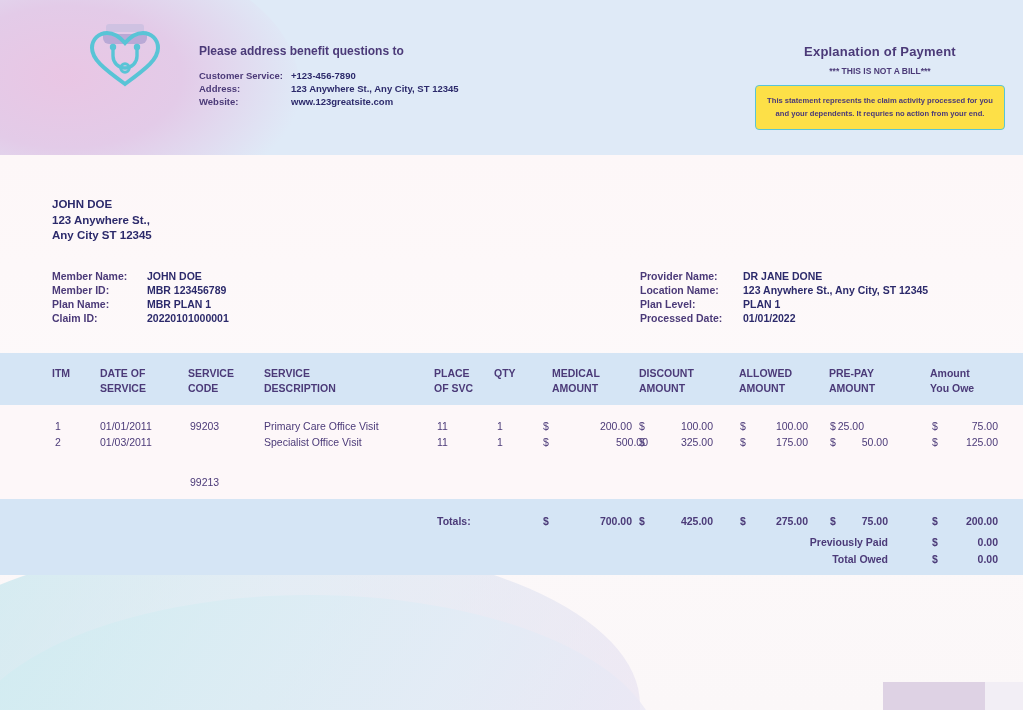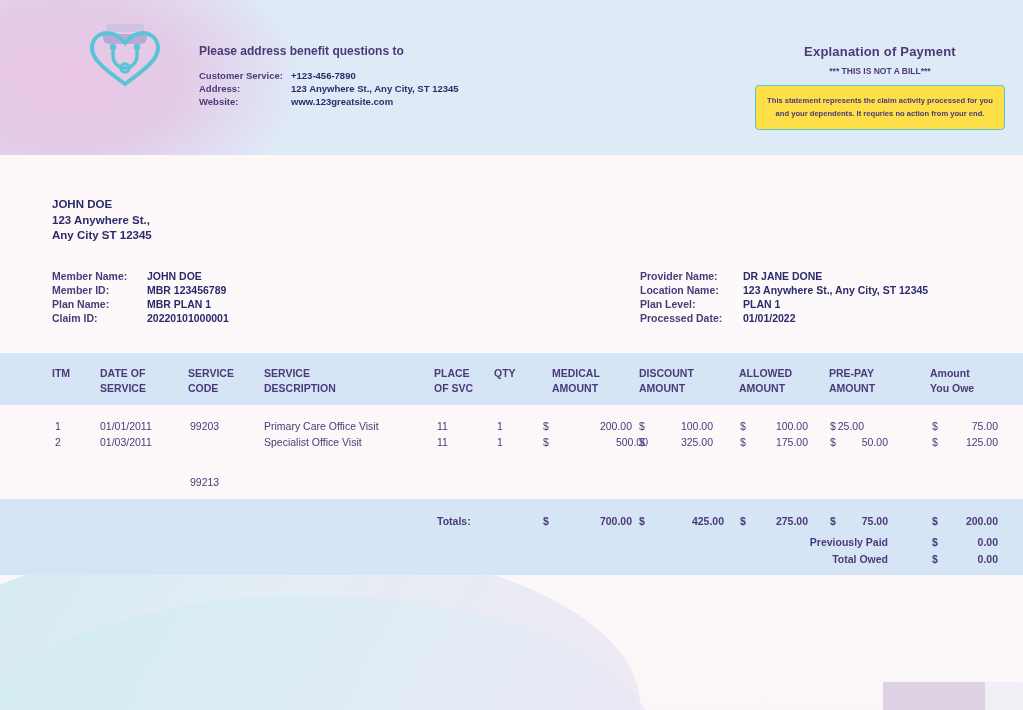--- a/index.html
+++ b/index.html
@@ -412,21 +412,21 @@
     </div>
 
     <div class="totals-band">
       <div class="grid-row">
         <div class="cell th" style="left:437px; top:15px;">Totals:</div>
 
         <div class="cell th" style="left:543px; top:15px;">$</div>
         <div class="cell th money" style="left:547px; top:15px; width:85px; text-align:right;">700.00</div>
 
         <div class="cell th" style="left:639px; top:15px;">$</div>
-        <div class="cell th money" style="left:640px; top:15px; width:73px; text-align:right;margin-left:11px;">425.00</div>
+        <div class="cell th money" style="left:640px; top:15px; width:73px; text-align:right;">425.00</div>
 
         <div class="cell th" style="left:740px; top:15px;">$</div>
         <div class="cell th money" style="left:742px; top:15px; width:66px; text-align:right;">275.00</div>
 
         <div class="cell th" style="left:830px; top:15px;">$</div>
         <div class="cell th money" style="left:834px; top:15px; width:54px; text-align:right;">75.00</div>
 
         <div class="cell th" style="left:932px; top:15px;">$</div>
         <div class="cell th money" style="left:934px; top:15px; width:64px; text-align:right;">200.00</div>
 

